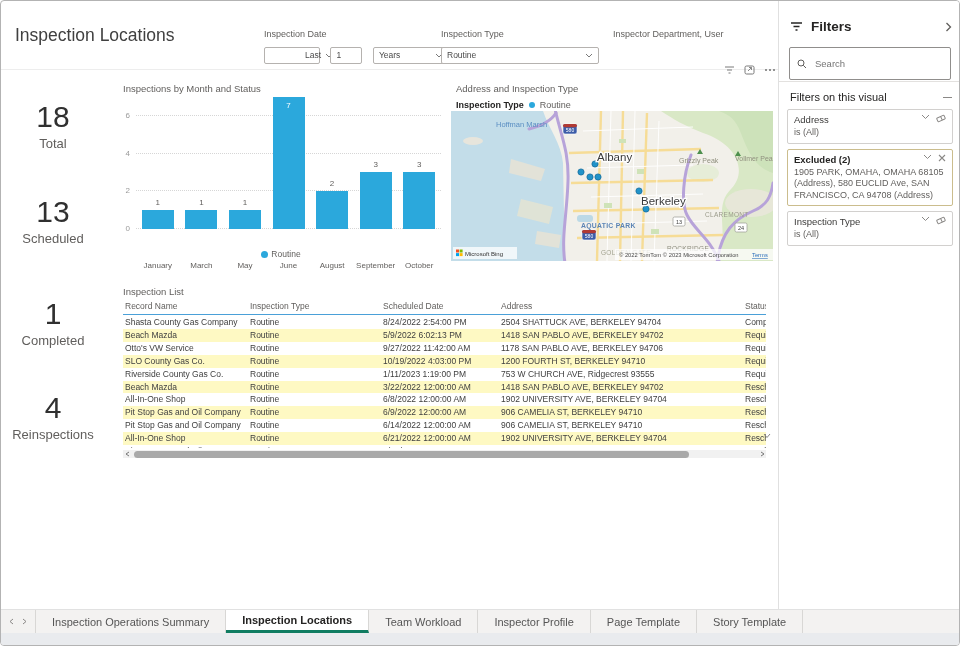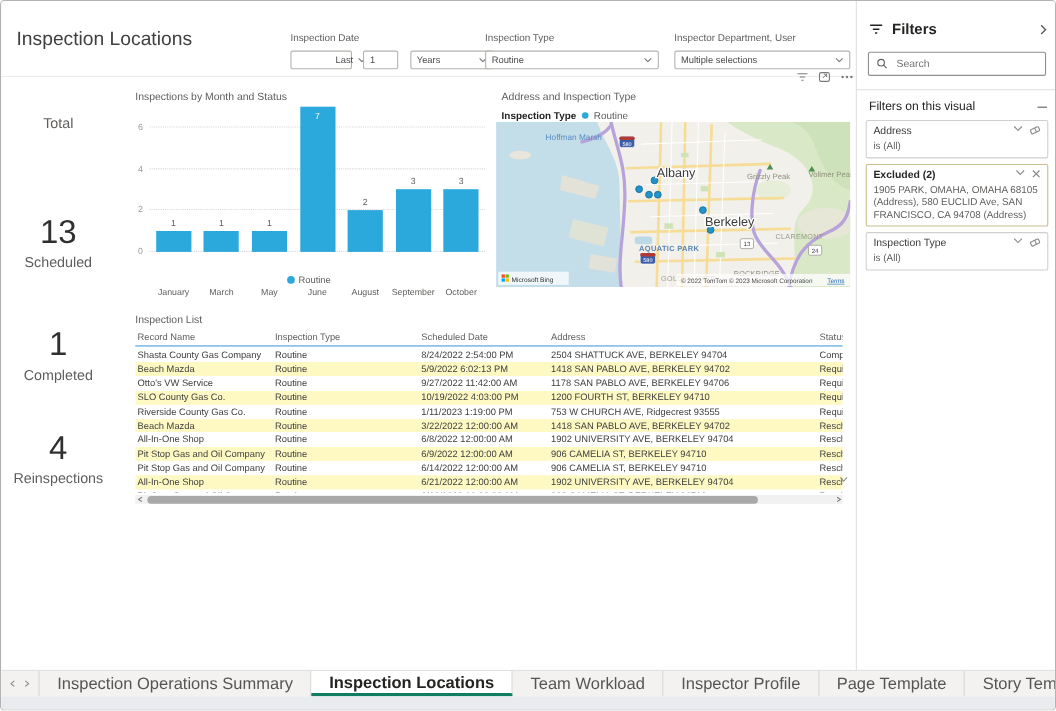--- a/index.html
+++ b/index.html
@@ -63,36 +63,36 @@
   .tbl-vchev{position:absolute;right:2px;top:150px;}
   
   .hscroll{position:absolute;left:7px;top:167px;width:643px;height:8px;background:#f1f1f1;display:flex;align-items:center;}
   .hs-arrow{width:8px;height:8px;display:flex;align-items:center;justify-content:center;flex:none;}
   .hs-track{flex:1;position:relative;height:8px;}
   .hs-thumb{position:absolute;left:3px;top:0.5px;width:555px;height:7px;border-radius:3.5px;background:#a9a9a9;}
   
   #fpane{position:absolute;left:777px;top:0;width:183px;height:608px;background:#fff;border-left:1px solid #e0e0e0;box-sizing:border-box;}
   .fp-title-row{position:absolute;left:11px;top:18px;right:9px;display:flex;align-items:center;gap:8px;}
   .fp-title{font-size:13.5px;font-weight:bold;color:var(--txt);flex:1;}
-  .fp-search{position:absolute;left:10px;top:46px;right:10px;height:22px;border:1px solid #908e8c;border-radius:2px;display:flex;align-items:center;gap:6px;padding:0 7px;box-sizing:border-box;}
+  .fp-search{position:absolute;left:10px;top:46px;right:10px;height:33px;border:1px solid #908e8c;border-radius:2px;display:flex;align-items:center;gap:6px;padding:0 7px;box-sizing:border-box;}
   .fp-search input{border:none;outline:none;flex:1;font-size:9.5px;color:var(--txt2);font-family:inherit;min-width:0;background:transparent;}
   .fp-div{position:absolute;left:0;top:80px;width:100%;height:1px;background:#e3e1df;}
   .fp-sec{position:absolute;left:11px;top:90px;right:9px;display:flex;align-items:center;}
   .fp-sec-title{font-size:11px;color:var(--txt);flex:1;}
   #fcards{position:absolute;left:8px;top:108px;right:8px;display:flex;flex-direction:column;gap:5px;}
   .fcard{border:1px solid #d2d0ce;border-radius:2px;padding:4px 6px;background:#fff;}
   .fcard.excluded{border-color:#cbbd8d;}
   .fcard-head{display:flex;align-items:flex-start;gap:6px;}
   .fcard-name{flex:1;font-size:9.5px;color:#3b3a39;line-height:11px;}
   .fcard.excluded .fcard-name{font-weight:bold;color:var(--txt);}
   .fcard-cond{font-size:9px;color:var(--txt2);margin-top:2px;line-height:11.5px;}
   
   #tabbar{position:absolute;left:0;top:608px;width:960px;height:24px;background:#f3f2f1;border-top:1px solid #e1e1e1;display:flex;align-items:stretch;box-sizing:border-box;}
   .tabnav{display:flex;align-items:center;gap:8px;padding:0 8px;border-right:1px solid #d8d7d5;}
-  .tab{padding:0 16px;font-size:15px;color:#555;display:flex;align-items:center;border-right:1px solid #d8d7d5;white-space:nowrap;box-sizing:border-box;}
+  .tab{padding:0 16px;font-size:11px;color:#555;display:flex;align-items:center;border-right:1px solid #d8d7d5;white-space:nowrap;box-sizing:border-box;}
   .tab.active{background:#fff;color:var(--txt);font-weight:bold;border-bottom:3px solid var(--teal);}
   #bottomstrip{position:absolute;left:0;top:632px;width:960px;height:13px;background:#e9ebee;}
 </style>
 </head>
 <body>
 
 <div id="root">
 
   <div class="hdr-title">Inspection Locations</div>
 
@@ -122,26 +122,20 @@
     <div class="ctrl" style="width:158px;">
       <span>Routine</span>
       <svg class="chev" viewBox="0 0 8 5">
           <path d="M1 1 L4 4 L7 1" stroke="#7a7a7a" fill="none"></path>
         </svg>
     </div>
   </div>
 
   <div class="slicer" style="left:612px;">
     <div class="slicer-label">Inspector Department, User</div>
-    <div class="ctrl" style="width:160px;">
-      <span>Multiple selections</span>
-      <svg class="chev" viewBox="0 0 8 5">
-          <path d="M1 1 L4 4 L7 1" stroke="#7a7a7a" fill="none"></path>
-        </svg>
-    </div>
   </div>
 
   <div class="hdr-divider"></div>
 
   <div class="vis-icons">
     <svg width="11" height="10" viewBox="0 0 11 10">
         <g stroke="#7a7a7a" stroke-width="1">
           <line x1="1" y1="2" x2="10" y2="2"></line>
           <line x1="3" y1="5" x2="8" y2="5"></line>
           <line x1="4.5" y1="8" x2="6.5" y2="8"></line>
@@ -155,20 +149,21 @@
         <g fill="#7a7a7a">
           <circle cx="2" cy="5" r="1.1"></circle>
           <circle cx="6" cy="5" r="1.1"></circle>
           <circle cx="10" cy="5" r="1.1"></circle>
         </g>
       </svg>
   </div>
 
   <div id="kpis">
       <div class="kpi" style="top: 100px;">
+        <div class="kpi-value">18</div>
         <div class="kpi-label">Total</div>
       </div>
       <div class="kpi" style="top: 195px;">
         <div class="kpi-value">13</div>
         <div class="kpi-label">Scheduled</div>
       </div>
       <div class="kpi" style="top: 297px;">
         <div class="kpi-value">1</div>
         <div class="kpi-label">Completed</div>
       </div>

